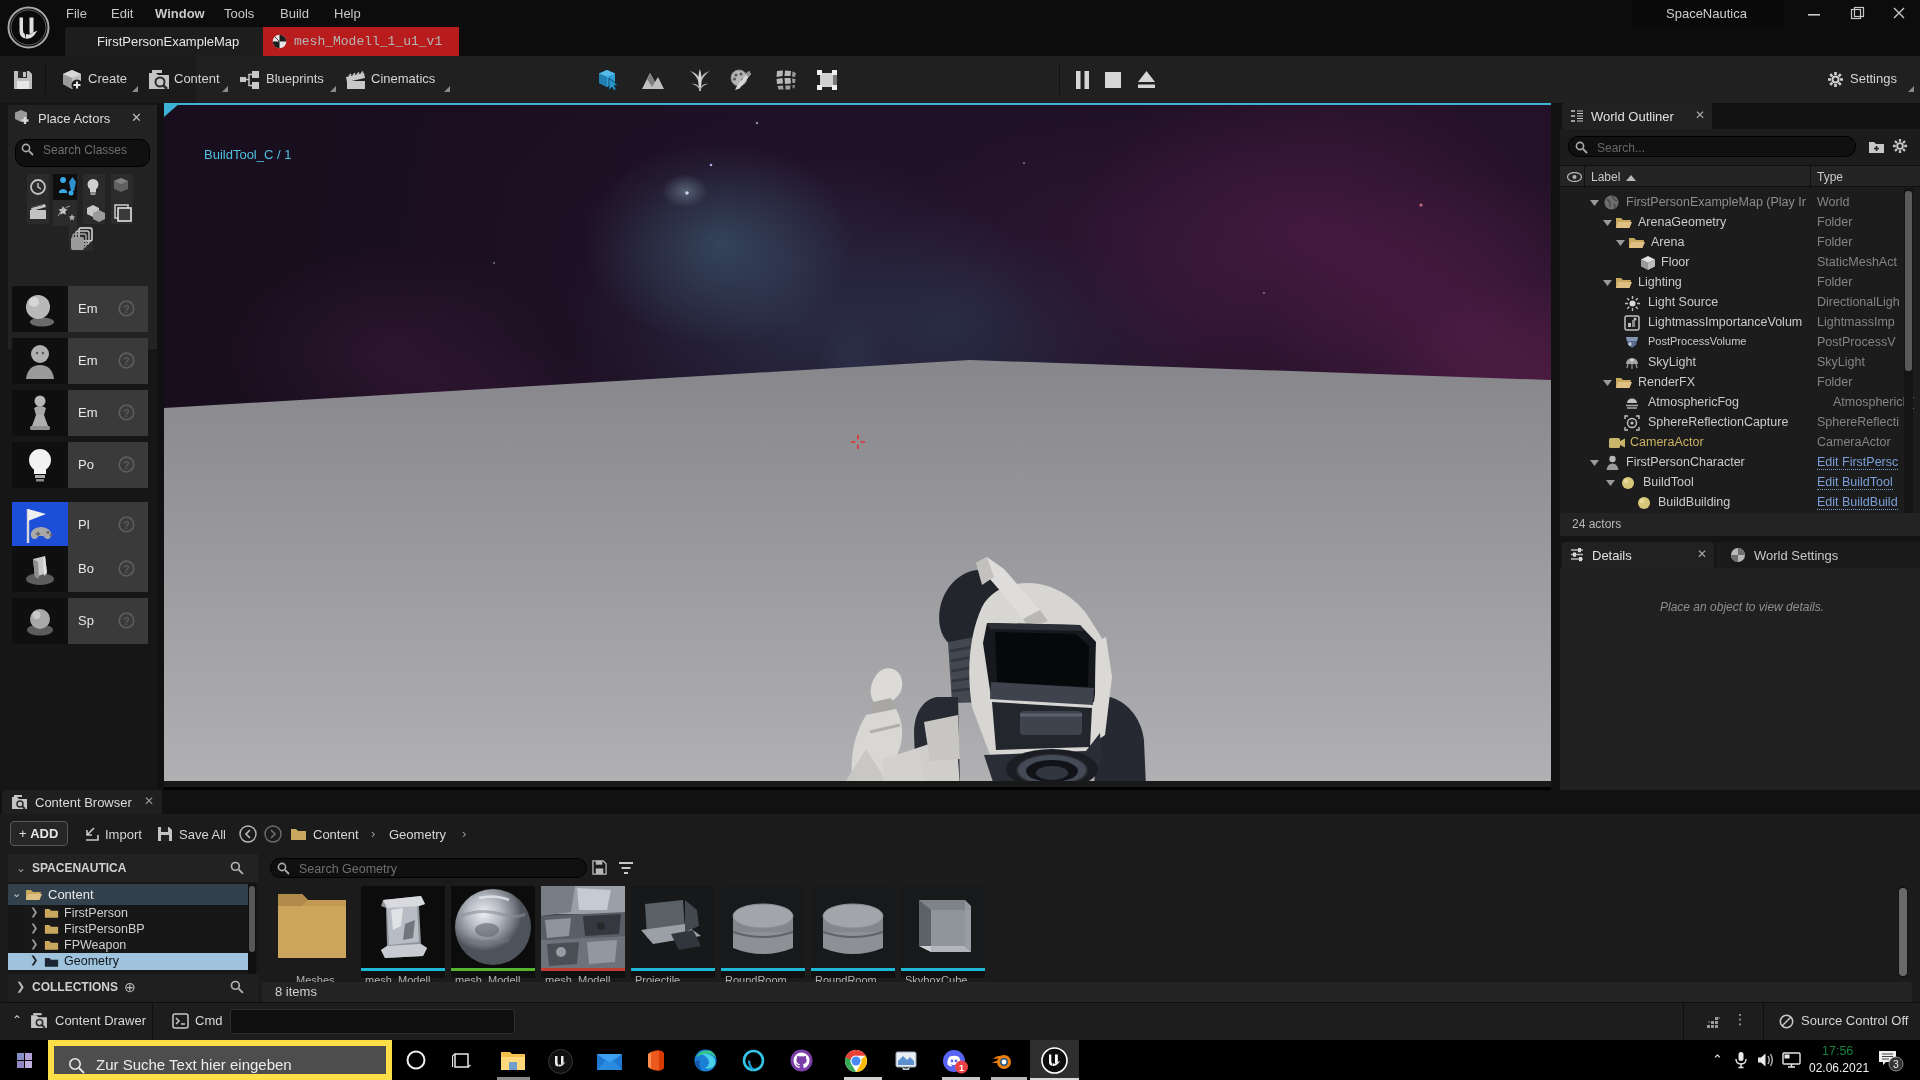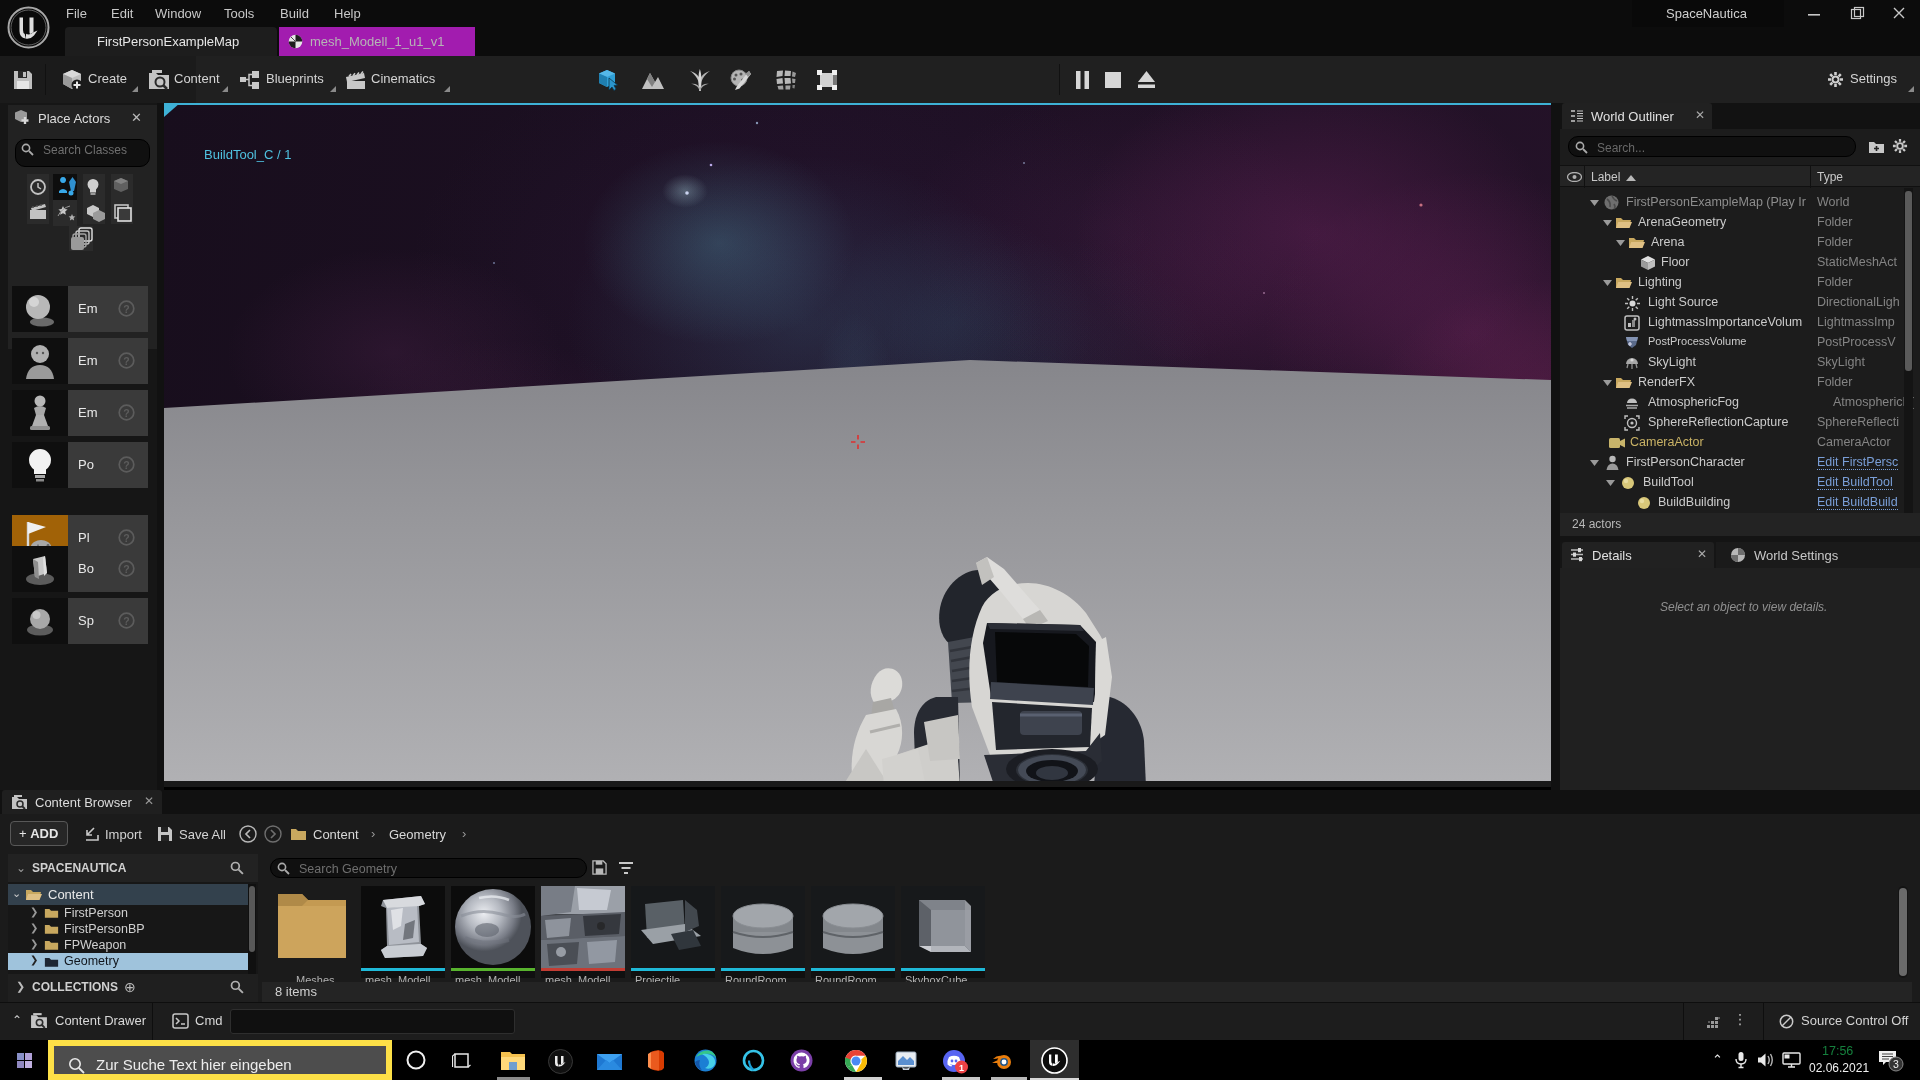--- a/index.html
+++ b/index.html
@@ -8,39 +8,39 @@
 .abs { position:absolute; }
 .txt { white-space:nowrap; }
 </style>
 </head>
 <body>
 
 <div class="abs" style="left:0;top:0;width:1920px;height:27px;background:#0c0c0c;">
   <div class="abs txt" style="left:1632px;top:0;width:152px;height:27px;background:#090909;"></div>
   <div class="abs txt" style="left:66px;top:6px;font-size:13px;color:#c8c8c8;">File</div>
   <div class="abs txt" style="left:111px;top:6px;font-size:13px;color:#c8c8c8;">Edit</div>
-  <div class="abs txt" style="left:155px;top:6px;font-size:13px;color:#c8c8c8;">Window</div>
+  <div class="abs txt" style="left:155px;top:6px;font-size:13px;color:#c8c8c8;font-weight:bold;">Window</div>
   <div class="abs txt" style="left:224px;top:6px;font-size:13px;color:#c8c8c8;">Tools</div>
   <div class="abs txt" style="left:280px;top:6px;font-size:13px;color:#c8c8c8;">Build</div>
   <div class="abs txt" style="left:334px;top:6px;font-size:13px;color:#c8c8c8;">Help</div>
   <div class="abs txt" style="left:1666px;top:6px;font-size:13px;color:#cfcfcf;">SpaceNautica</div>
 
   <svg class="abs" style="left:1806px;top:6px;" width="110" height="16" viewBox="0 0 110 16">
     <rect x="2" y="8" width="12" height="1.6" fill="#c8c8c8"></rect>
     <rect x="45.5" y="3.5" width="9" height="9" fill="none" stroke="#c8c8c8" stroke-width="1.2"></rect>
     <rect x="48.5" y="1.5" width="9" height="9" fill="none" stroke="#c8c8c8" stroke-width="1.2"></rect>
     <path d="M88 2 L98 12 M98 2 L88 12" stroke="#c8c8c8" stroke-width="1.4"></path>
   </svg>
 </div>
 
 <div class="abs" style="left:0;top:27px;width:1920px;height:29px;background:#0c0c0c;">
   <div class="abs" style="left:65px;top:0;width:212px;height:29px;background:#1d1d1d;border-radius:4px 4px 0 0;">
     <div class="abs txt" style="left:32px;top:7px;font-size:13px;color:#e6e6e6;">FirstPersonExampleMap</div>
   </div>
-  <div class="abs" style="left:279px;top:0;width:196px;height:29px;background:#a21caf;">
+  <div class="abs" style="left:263px;top:0;width:196px;height:29px;background:#b91c1c;font-family:Liberation Mono, monospace;">
     <svg class="abs" style="left:9px;top:7px;" width="15" height="15" viewBox="0 0 15 15">
       <circle cx="7.5" cy="7.5" r="6.8" fill="#e6e6e6"></circle>
       <path d="M7.5 0.7 A6.8 6.8 0 0 1 14.3 7.5 L7.5 7.5 Z" fill="#1d1d1d"></path>
       <path d="M7.5 14.3 A6.8 6.8 0 0 1 0.7 7.5 L7.5 7.5 Z" fill="#1d1d1d"></path>
       <path d="M3 3 Q5 5 7.5 7.5" stroke="#1d1d1d" stroke-width="0.8" fill="none"></path>
     </svg>
     <div class="abs txt" style="left:31px;top:7px;font-size:13px;color:#b5b5b5;">mesh_Modell_1_u1_v1</div>
   </div>
 </div>
 
@@ -401,21 +401,21 @@
       <path d="M20 4 a11 11 0 0 1 11 11 q0 6 -5 9.5 l0 4.5 l-12 0 l0 -4.5 q-5 -3.5 -5 -9.5 a11 11 0 0 1 11 -11 Z" fill="#f2f2f2"></path>
       <rect x="15" y="30" width="10" height="3" fill="#aaa"></rect>
       <rect x="16" y="34" width="8" height="2.5" fill="#888"></rect>
     </svg>
     <div class="abs txt" style="left:66px;top:15px;font-size:13px;color:#e8e8e8;width:22px;overflow:hidden;">Po</div>
     <svg class="abs" style="left:106px;top:14px;" width="17" height="17" viewBox="0 0 17 17">
       <circle cx="8.5" cy="8.5" r="7.3" fill="none" stroke="#5c5c5c" stroke-width="1.7"></circle>
       <text x="8.5" y="12.5" font-size="10.5" fill="#5c5c5c" text-anchor="middle" font-weight="bold">?</text>
     </svg>
   </div>
-  <div class="abs" style="left:12px;top:412px;width:136px;height:46px;background:#a16207;">
+  <div class="abs" style="left:12px;top:399px;width:136px;height:46px;background:#1d4ed8;">
     <div class="abs" style="left:56px;top:0;width:80px;height:46px;background:#3a3a3a;"></div>
     <svg class="abs" style="left:8px;top:3px;" width="40" height="40" viewBox="0 0 40 40">
       <path d="M8 4 L8 38" stroke="#d8d8d8" stroke-width="2.4"></path>
       <path d="M8 4 L26 9 L8 16 Z" fill="#f0f0f0"></path>
       <path d="M14 24 q7 -4 14 0 q4 2.5 3 7 q-0.8 3.5 -4 3 q-2.5 -0.5 -3.5 -3 l-5 0 q-1 2.5 -3.5 3 q-3.2 0.5 -4 -3 q-1 -4.5 3 -7 Z" fill="#a8a8a8"></path>
       <path d="M18 26.5 L18 31 M15.8 28.8 L20.2 28.8" stroke="#666" stroke-width="1.4"></path>
       <circle cx="28" cy="27.5" r="1.4" fill="#666"></circle>
         <circle cx="31" cy="30" r="1.4" fill="#666"></circle>
     </svg>
     <div class="abs txt" style="left:66px;top:15px;font-size:13px;color:#e8e8e8;width:22px;overflow:hidden;">Pl</div>
@@ -683,21 +683,21 @@
   <div class="abs" style="left:156px;top:439px;width:204px;height:26px;background:#1a1a1a;">
     <svg class="abs" style="left:14px;top:5px;" width="16" height="16" viewBox="0 0 16 16">
       <circle cx="8" cy="8" r="7" fill="#b8b8b8"></circle>
       <path d="M8 1 A7 7 0 0 1 15 8 L8 8 Z" fill="#6e6e6e"></path>
       <path d="M8 15 A7 7 0 0 1 1 8 L8 8 Z" fill="#6e6e6e"></path>
     </svg>
     <div class="abs txt" style="left:38px;top:6px;font-size:13px;color:#c8c8c8;">World Settings</div>
   </div>
 
   <div class="abs" style="left:0;top:465px;width:360px;height:222px;background:#202020;">
-    <div class="abs txt" style="left:100px;top:32px;font-size:12px;font-style:italic;color:#8f8f8f;">Select an object to view details.</div>
+    <div class="abs txt" style="left:100px;top:32px;font-size:12px;font-style:italic;color:#8f8f8f;">Place an object to view details.</div>
   </div>
 </div>
 
 <div class="abs" style="left:0;top:790px;width:1920px;height:250px;background:#1b1b1b;">
 
   <div class="abs" style="left:0;top:0;width:1920px;height:24px;background:#111;"></div>
   <div class="abs" style="left:2px;top:0;width:160px;height:24px;background:#1f1f1f;border-radius:3px 3px 0 0;">
     <svg class="abs" style="left:9px;top:4px;" width="17" height="16" viewBox="0 0 17 16">
       <path d="M1 3 L6 3 L8 5 L16 5 L16 15 L1 15 Z" fill="#c4c4c4"></path>
       <rect x="3" y="1" width="8" height="2" fill="#c4c4c4"></rect>

